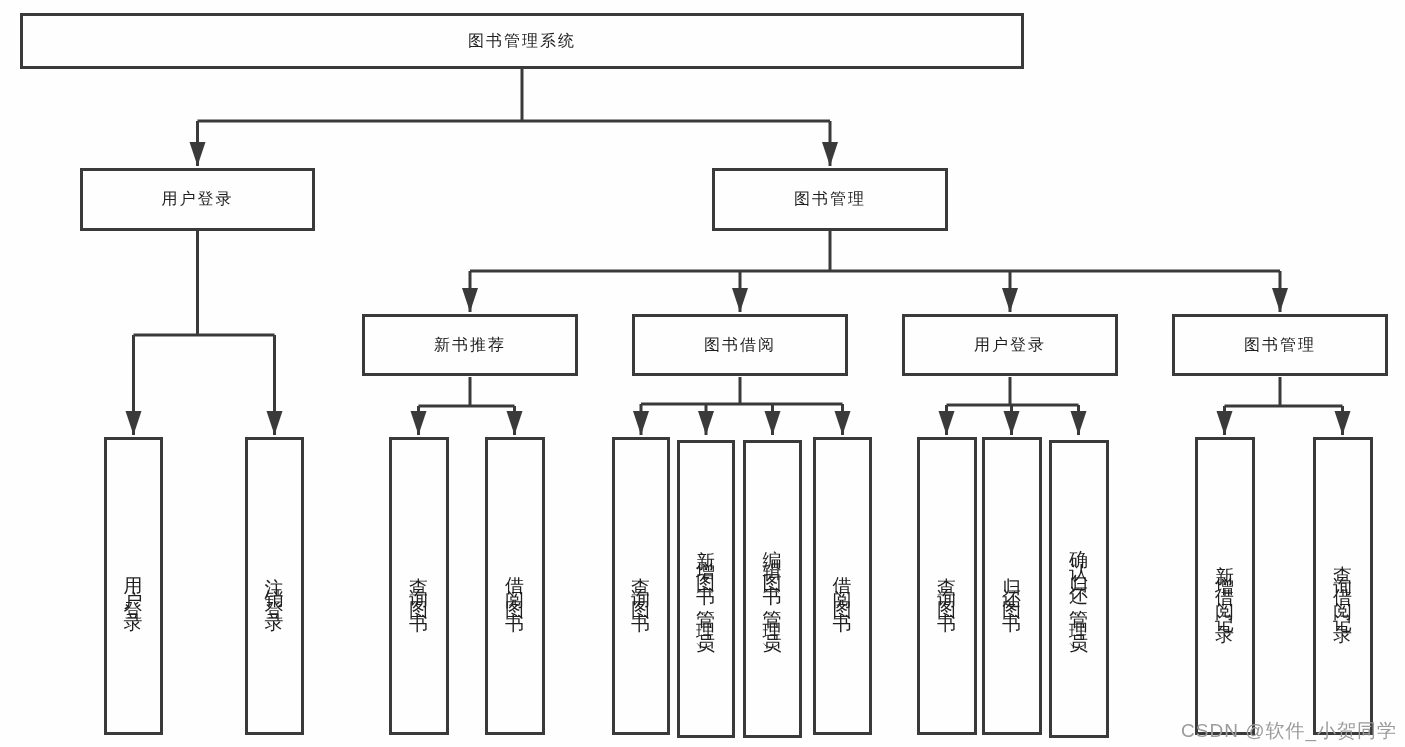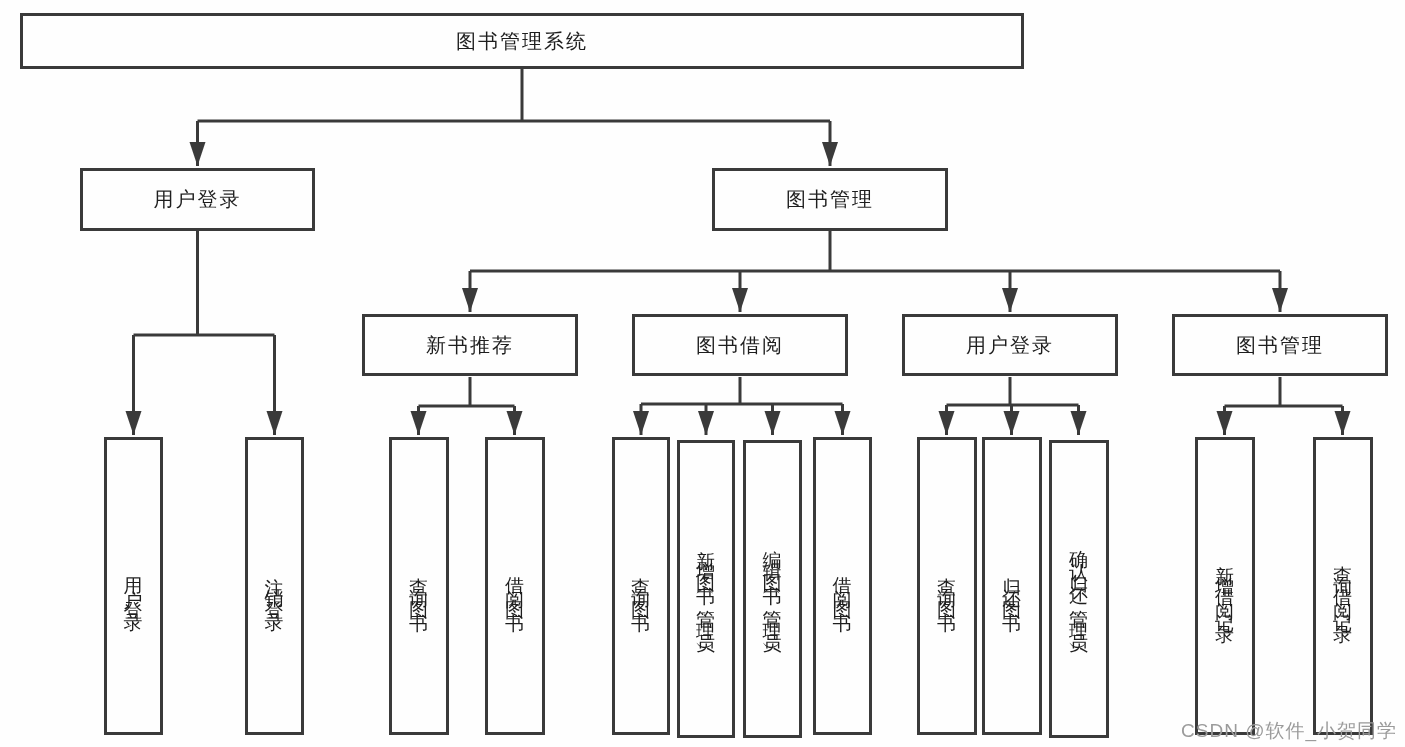--- a/index.html
+++ b/index.html
@@ -33,21 +33,21 @@
   .box {
     position: absolute;
     border: 3px solid var(--box_border);
     background: var(--background);
     display: flex;
     align-items: center;
     justify-content: center;
     color: var(--text);
   }
   .box.h {
-    font-size: 20px;
+    font-size: 16px;
     letter-spacing: 2px;
     text-align: right;
   }
   .box.v {
     writing-mode: vertical-rl;
     text-orientation: mixed;
     font-size: 19px;
     letter-spacing: 12px;
     line-height: 1;
   }

